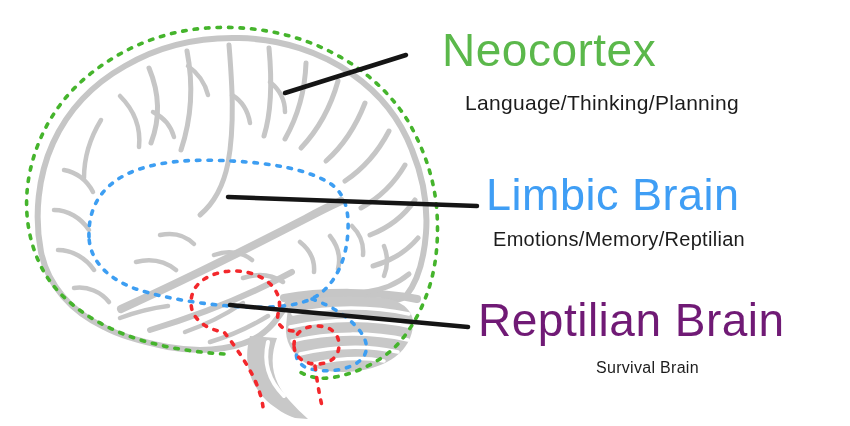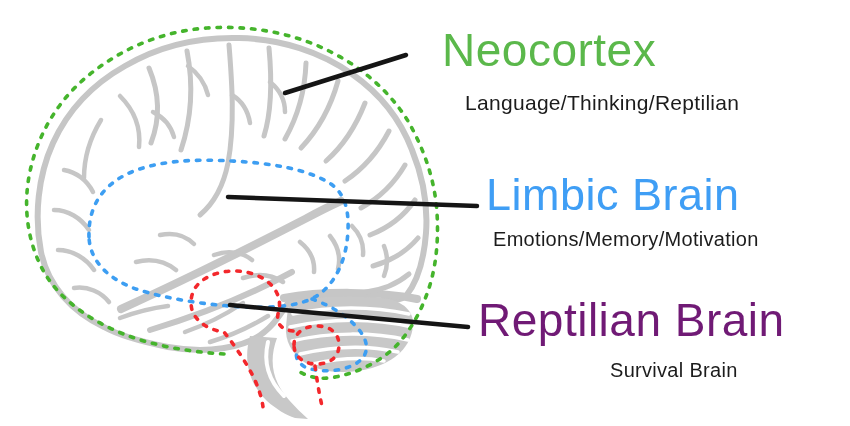--- a/index.html
+++ b/index.html
@@ -7,21 +7,21 @@
   .stage{position:relative;width:850px;height:426px;background:#fff;overflow:hidden;}
   .stage svg{position:absolute;left:0;top:0;}
   .lbl{position:absolute;line-height:1;white-space:nowrap;}
   .title{font-weight:400;letter-spacing:0.5px;}
   .sub{font-weight:400;letter-spacing:0.3px;color:#1c1c1c;}
   .neo-title{left:442px;top:27px;font-size:46px;}
   .neo-sub{left:465px;top:92px;font-size:21px;}
   .limbic-title{left:486px;top:172px;font-size:45px;}
   .limbic-sub{left:493px;top:229px;font-size:20px;}
   .rept-title{left:478px;top:297px;font-size:46px;}
-  .rept-sub{left:610px;top:360px;font-size:20px;}
+  .rept-sub{left:596px;top:360px;font-size:16px;}
   .ink{fill:none;stroke-linecap:round;stroke-linejoin:round;}
   .dash{fill:none;stroke-width:3.6;stroke-linecap:round;stroke-dasharray:3.5 8;}
   .ptr{stroke-width:4.5;stroke-linecap:round;}
 </style>
 </head>
 <body>
 
 <div class="stage">
 
   <svg width="850" height="426" viewBox="0 0 850 426">
@@ -112,21 +112,21 @@
     </g>
 
     <g stroke="#151515">
       <line class="ptr" x1="285" y1="93" x2="406" y2="55"></line>
       <line class="ptr" x1="228" y1="197" x2="477" y2="206"></line>
       <line class="ptr" x1="230" y1="305" x2="468" y2="327"></line>
     </g>
   </svg>
 
   <div class="lbl title neo-title" style="color: rgb(91, 184, 75);">Neocortex</div>
-  <div class="lbl sub neo-sub" style="color: rgb(28, 28, 28);">Language/Thinking/Reptilian</div>
+  <div class="lbl sub neo-sub" style="color: rgb(28, 28, 28);">Language/Thinking/Planning</div>
 
   <div class="lbl title limbic-title" style="color: rgb(63, 158, 245);">Limbic Brain</div>
-  <div class="lbl sub limbic-sub" style="color: rgb(28, 28, 28);">Emotions/Memory/Motivation</div>
+  <div class="lbl sub limbic-sub" style="color: rgb(28, 28, 28);">Emotions/Memory/Reptilian</div>
 
   <div class="lbl title rept-title" style="color: #701a75;">Reptilian Brain</div>
   <div class="lbl sub rept-sub" style="color: rgb(28, 28, 28);">Survival Brain</div>
 
 </div>
 
 </body></html>

